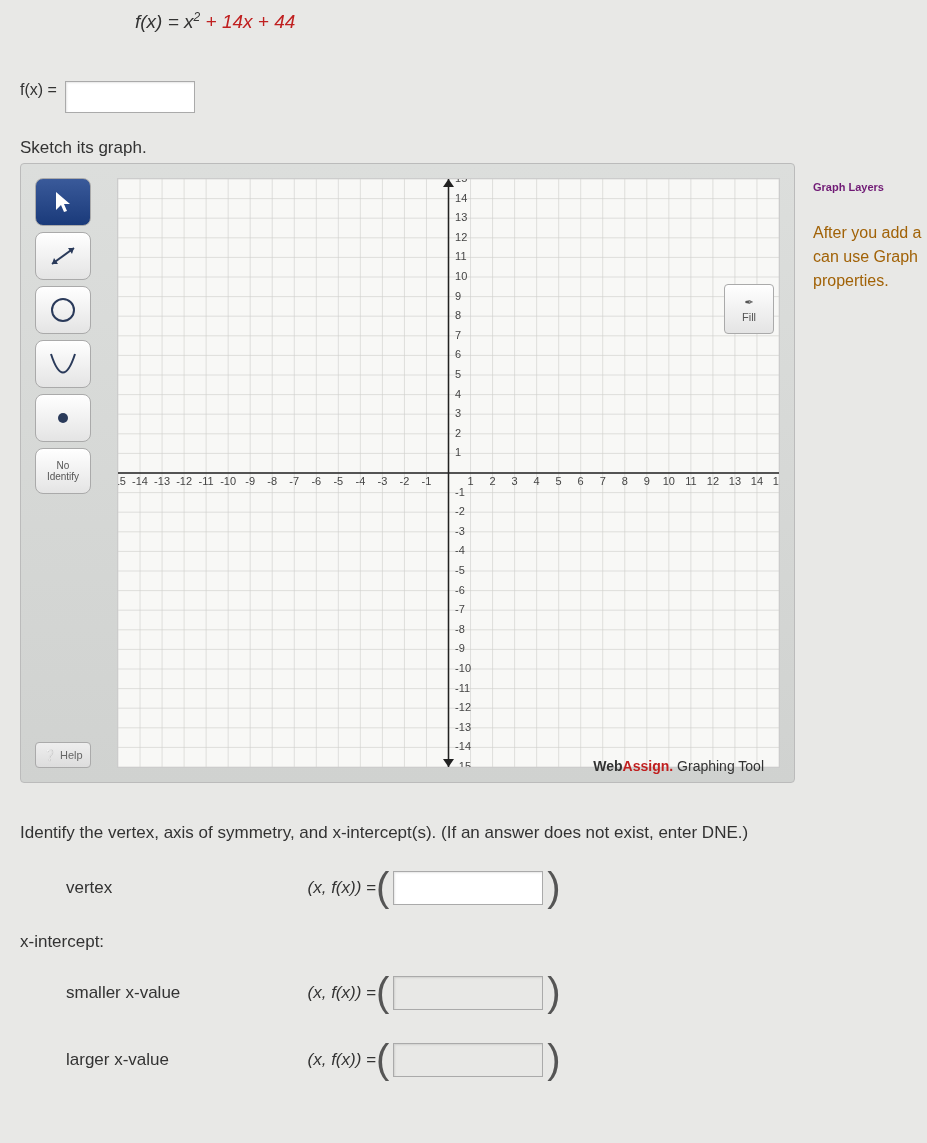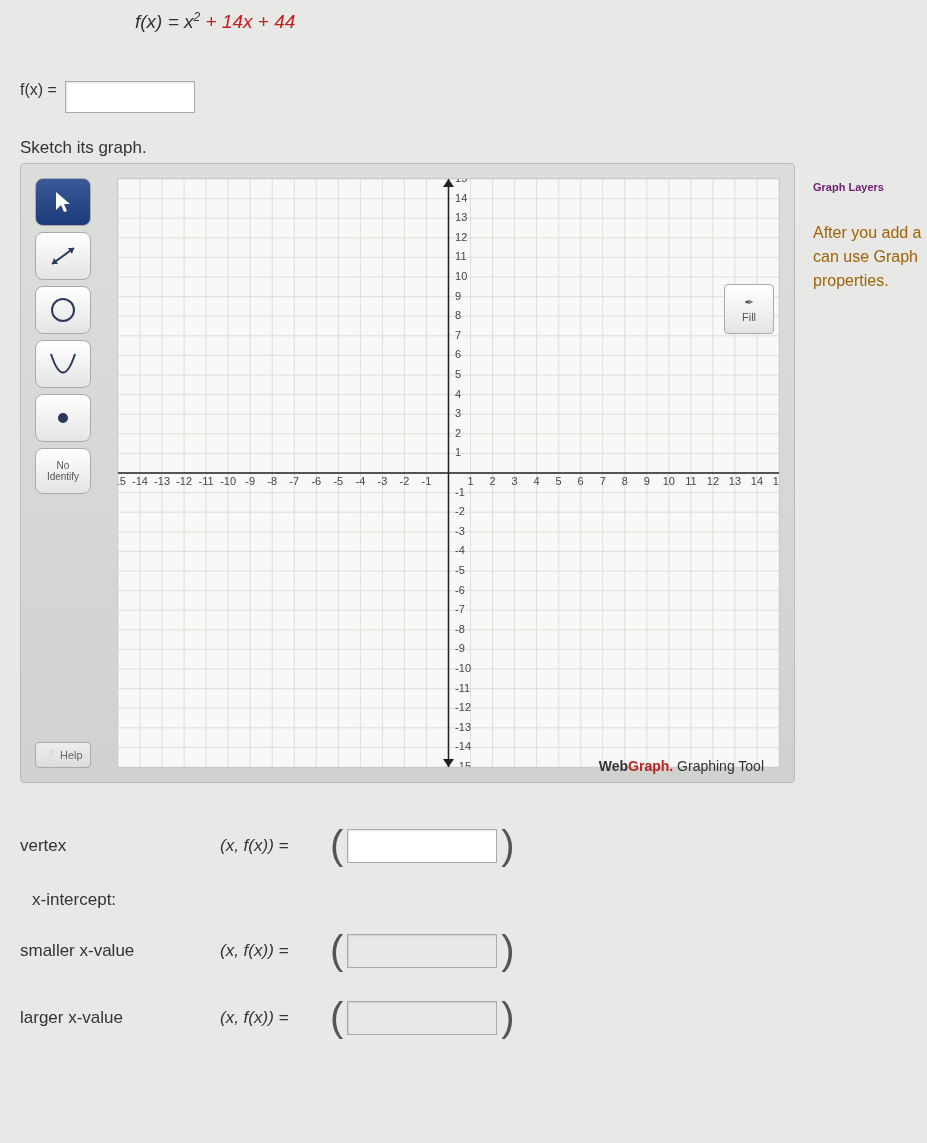--- a/index.html
+++ b/index.html
@@ -142,40 +142,40 @@
   .side-layers h4 { font-size: 11px; margin-bottom: 28px; font-weight: bold; color:#701a75;}
   .side-layers p { line-height: 24px; color:#a16207;}
   .questions { margin-top: 40px; }
   .questions .q-intro { margin-bottom: 22px; font-size: 17px; }
   .qrow {
     display: flex;
     align-items: center;
     margin-bottom: 22px;
     font-size: 17px;
   }
-  .qlabel { width: 200px; }
-  .qexpr { width: 110px; font-style: italic; }
+  .qlabel { width: 200px; margin-left: 46px; }
+  .qexpr { width: 110px; font-style: italic; text-align: right; }
   .paren {
     display: flex;
     align-items: center;
     font-size: 40px;
     font-weight: 200;
     color: #555;
   }
   .ansbox {
     display: inline-block;
     border: 1px solid #aaa;
     background: #fff;
     height: 34px;
     width: 150px;
     margin: 0 4px;
     box-shadow: inset 1px 1px 2px rgba(0,0,0,0.1);
   }
   .ansbox.dark { background:#e8e8e6;}
-  .subhead { font-size: 17px; margin: 10px 12px 18px; }
+  .subhead { font-size: 17px; margin: 10px 0 18px; }
   svg text { font-size: 10px; fill:#444; font-family: Arial; }
 </style>
 </head>
 <body>
 
 <div class="equation">
   <span>f(x)</span> = <span>x</span><span class="sup">2</span><span class="c1"> + 14x</span><span class="c2"> + 44</span>
 </div>
 
 <div class="fx-row">
@@ -355,35 +355,36 @@
           <text x="306" y="3" text-anchor="start">15</text>
         </svg>
     </div>
 
     <div class="fillbtn">
       <span>✒</span>
       <span>Fill</span>
     </div>
 
     <div class="branding">
-      <span class="wa1">Web</span><span class="wa2">Graph.</span><span> Graphing Tool</span>
+      <span class="wa1">Web</span><span class="wa2">Assign.</span><span> Graphing Tool</span>
     </div>
   </div>
 
   <div class="side-layers">
     <h4>Graph Layers</h4>
     <p>
       <span>After you add a</span><br>
       <span>can use Graph</span><br>
       <span>properties.</span>
     </p>
   </div>
 </div>
 
 <div class="questions">
+  <div class="q-intro">Identify the vertex, axis of symmetry, and x-intercept(s). (If an answer does not exist, enter DNE.)</div>
 
   <div class="qrow">
     <span class="qlabel">vertex</span>
     <span class="qexpr">(x, f(x))  =</span>
     <span class="paren">(</span>
     <span class="ansbox"></span>
     <span class="paren">)</span>
   </div>
 
 

